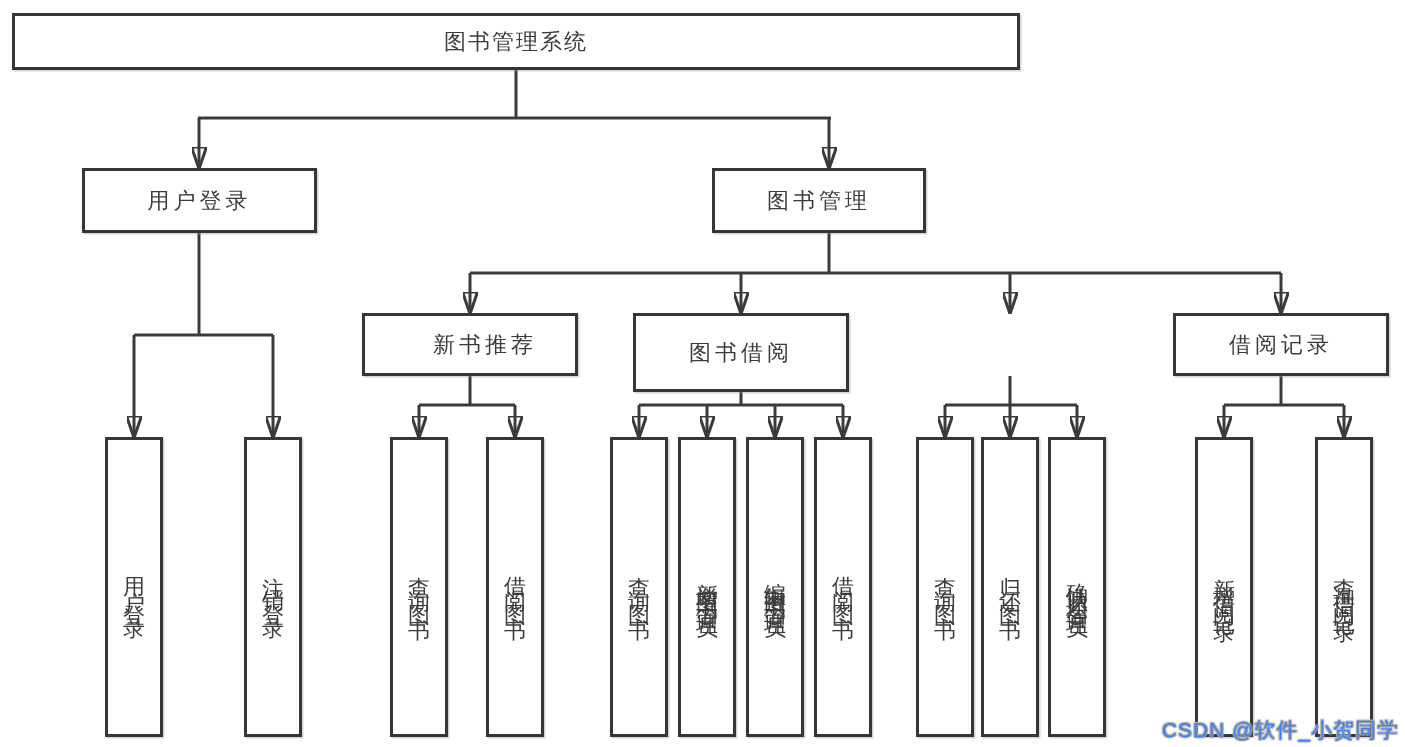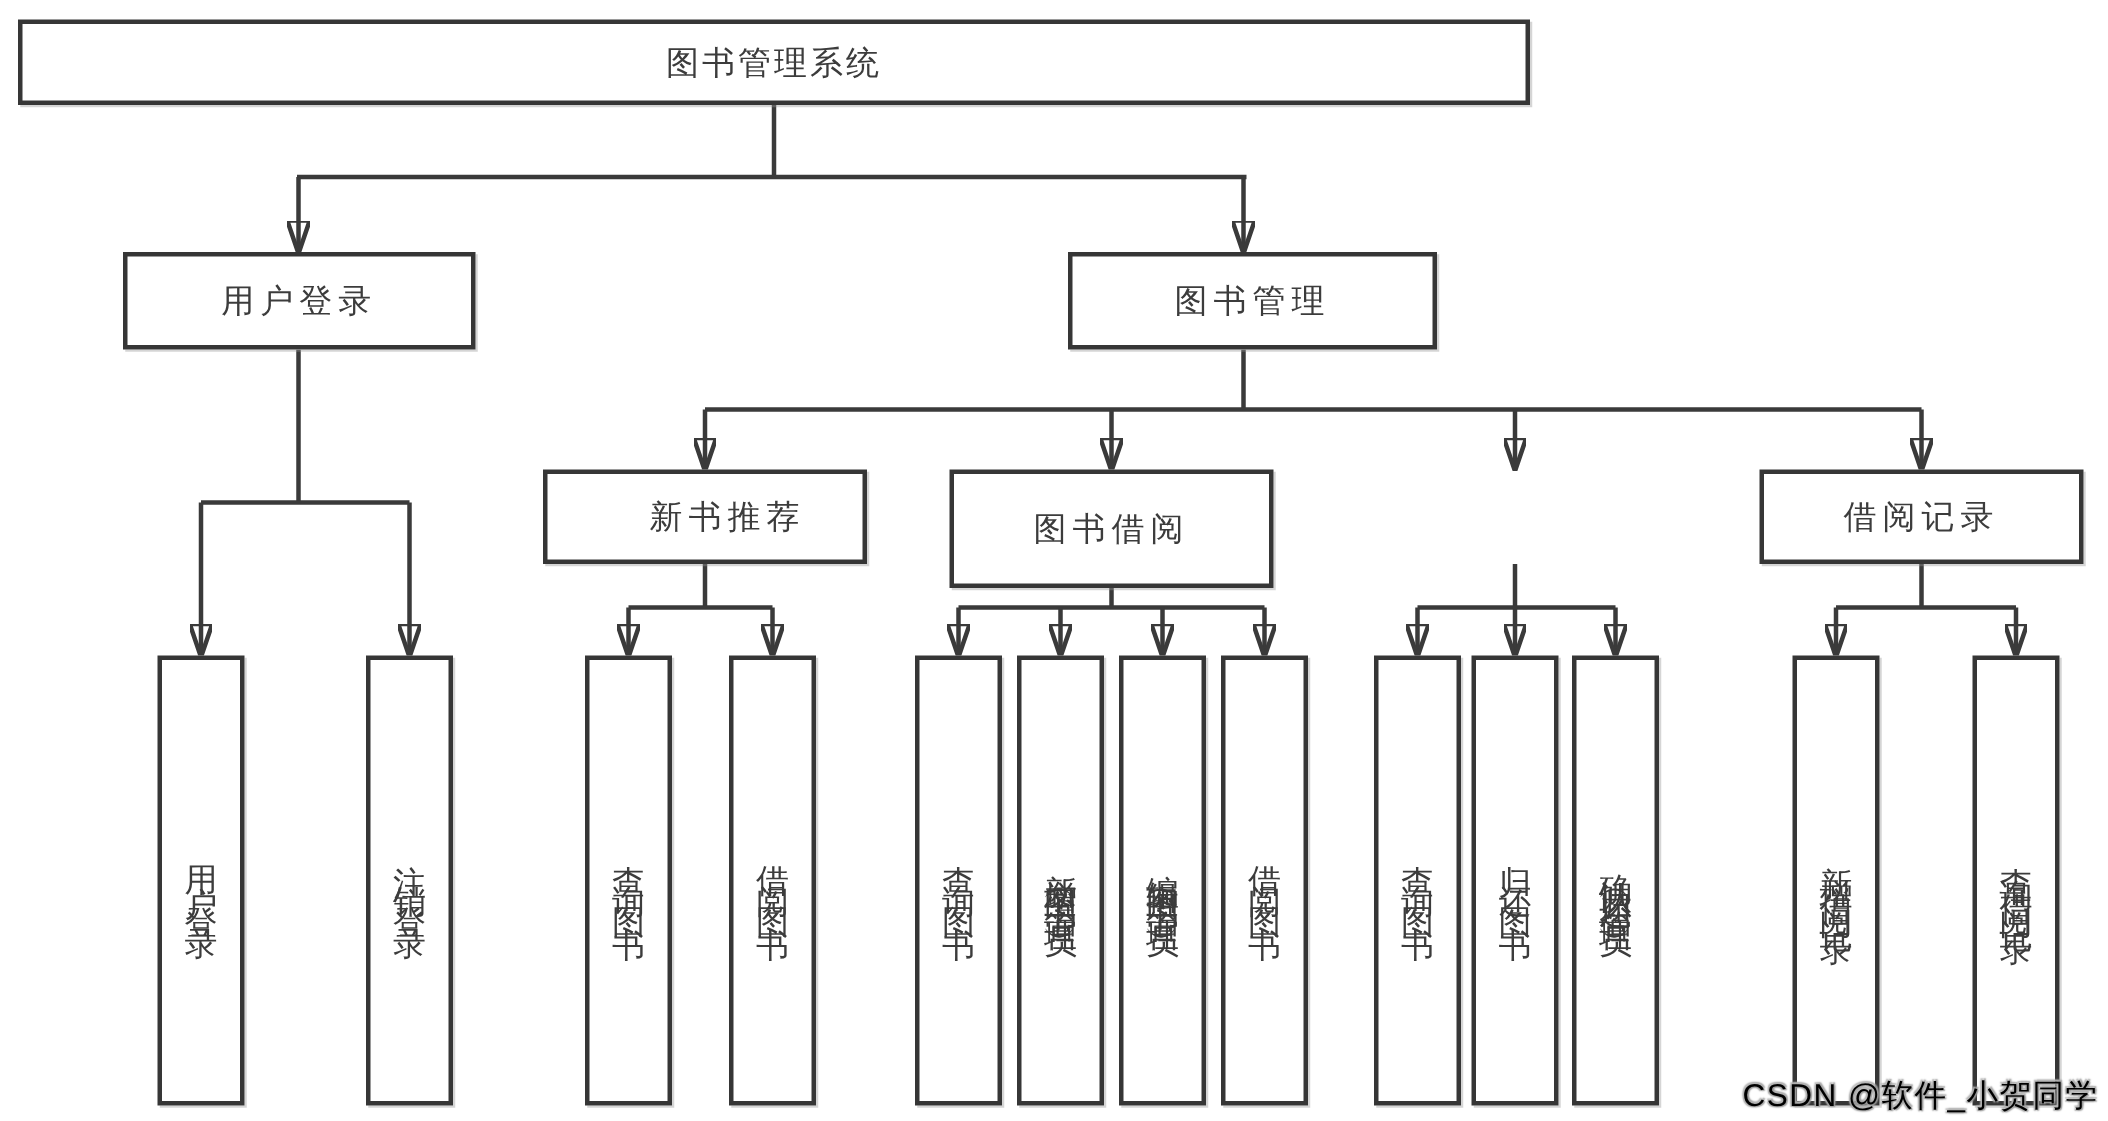--- a/index.html
+++ b/index.html
@@ -58,21 +58,21 @@
   }
   .len4 { letter-spacing: 14px; }
   .len6 { letter-spacing: 9px; }
   .len9 { letter-spacing: 5px; }
   .watermark {
     position: absolute;
     right: 6px;
     bottom: 3px;
     font-size: 21px;
     letter-spacing: 1px;
-    color: #000000;
+    color: #3b82f6;
     text-shadow:
       1px 1px 1px #9a9a9a,
      -1px -1px 1px #b5b5b5,
       1px -1px 1px #a8a8a8,
      -1px 1px 1px #a8a8a8;
     white-space: nowrap;
   }
 </style>
 </head>
 <body>
@@ -127,21 +127,21 @@
     <path d="M1344,405 L1344,437" marker-end="url(#arrow)"></path>
   </svg>
 
   <div class="box" style="left:12px; top:13px; width:1008px; height:57px;">
     <span class="root-label">图书管理系统</span>
   </div>
 
   <div class="box" style="left:82px; top:168px; width:235px; height:65px;">
     <span class="hlabel">用户登录</span>
   </div>
-  <div class="box" style="left:712px; top:168px; width:246px; height:65px;">
+  <div class="box" style="left:712px; top:168px; width:214px; height:65px;">
     <span class="hlabel">图书管理</span>
   </div>
 
   <div class="box" style="left:362px; top:313px; width:216px; height:63px;padding-left:30px;">
     <span class="hlabel">新书推荐</span>
   </div>
   <div class="box" style="left:633px; top:313px; width:216px; height:79px;">
     <span class="hlabel">图书借阅</span>
   </div>
   <div class="box" style="left:1173px; top:313px; width:216px; height:63px;">

